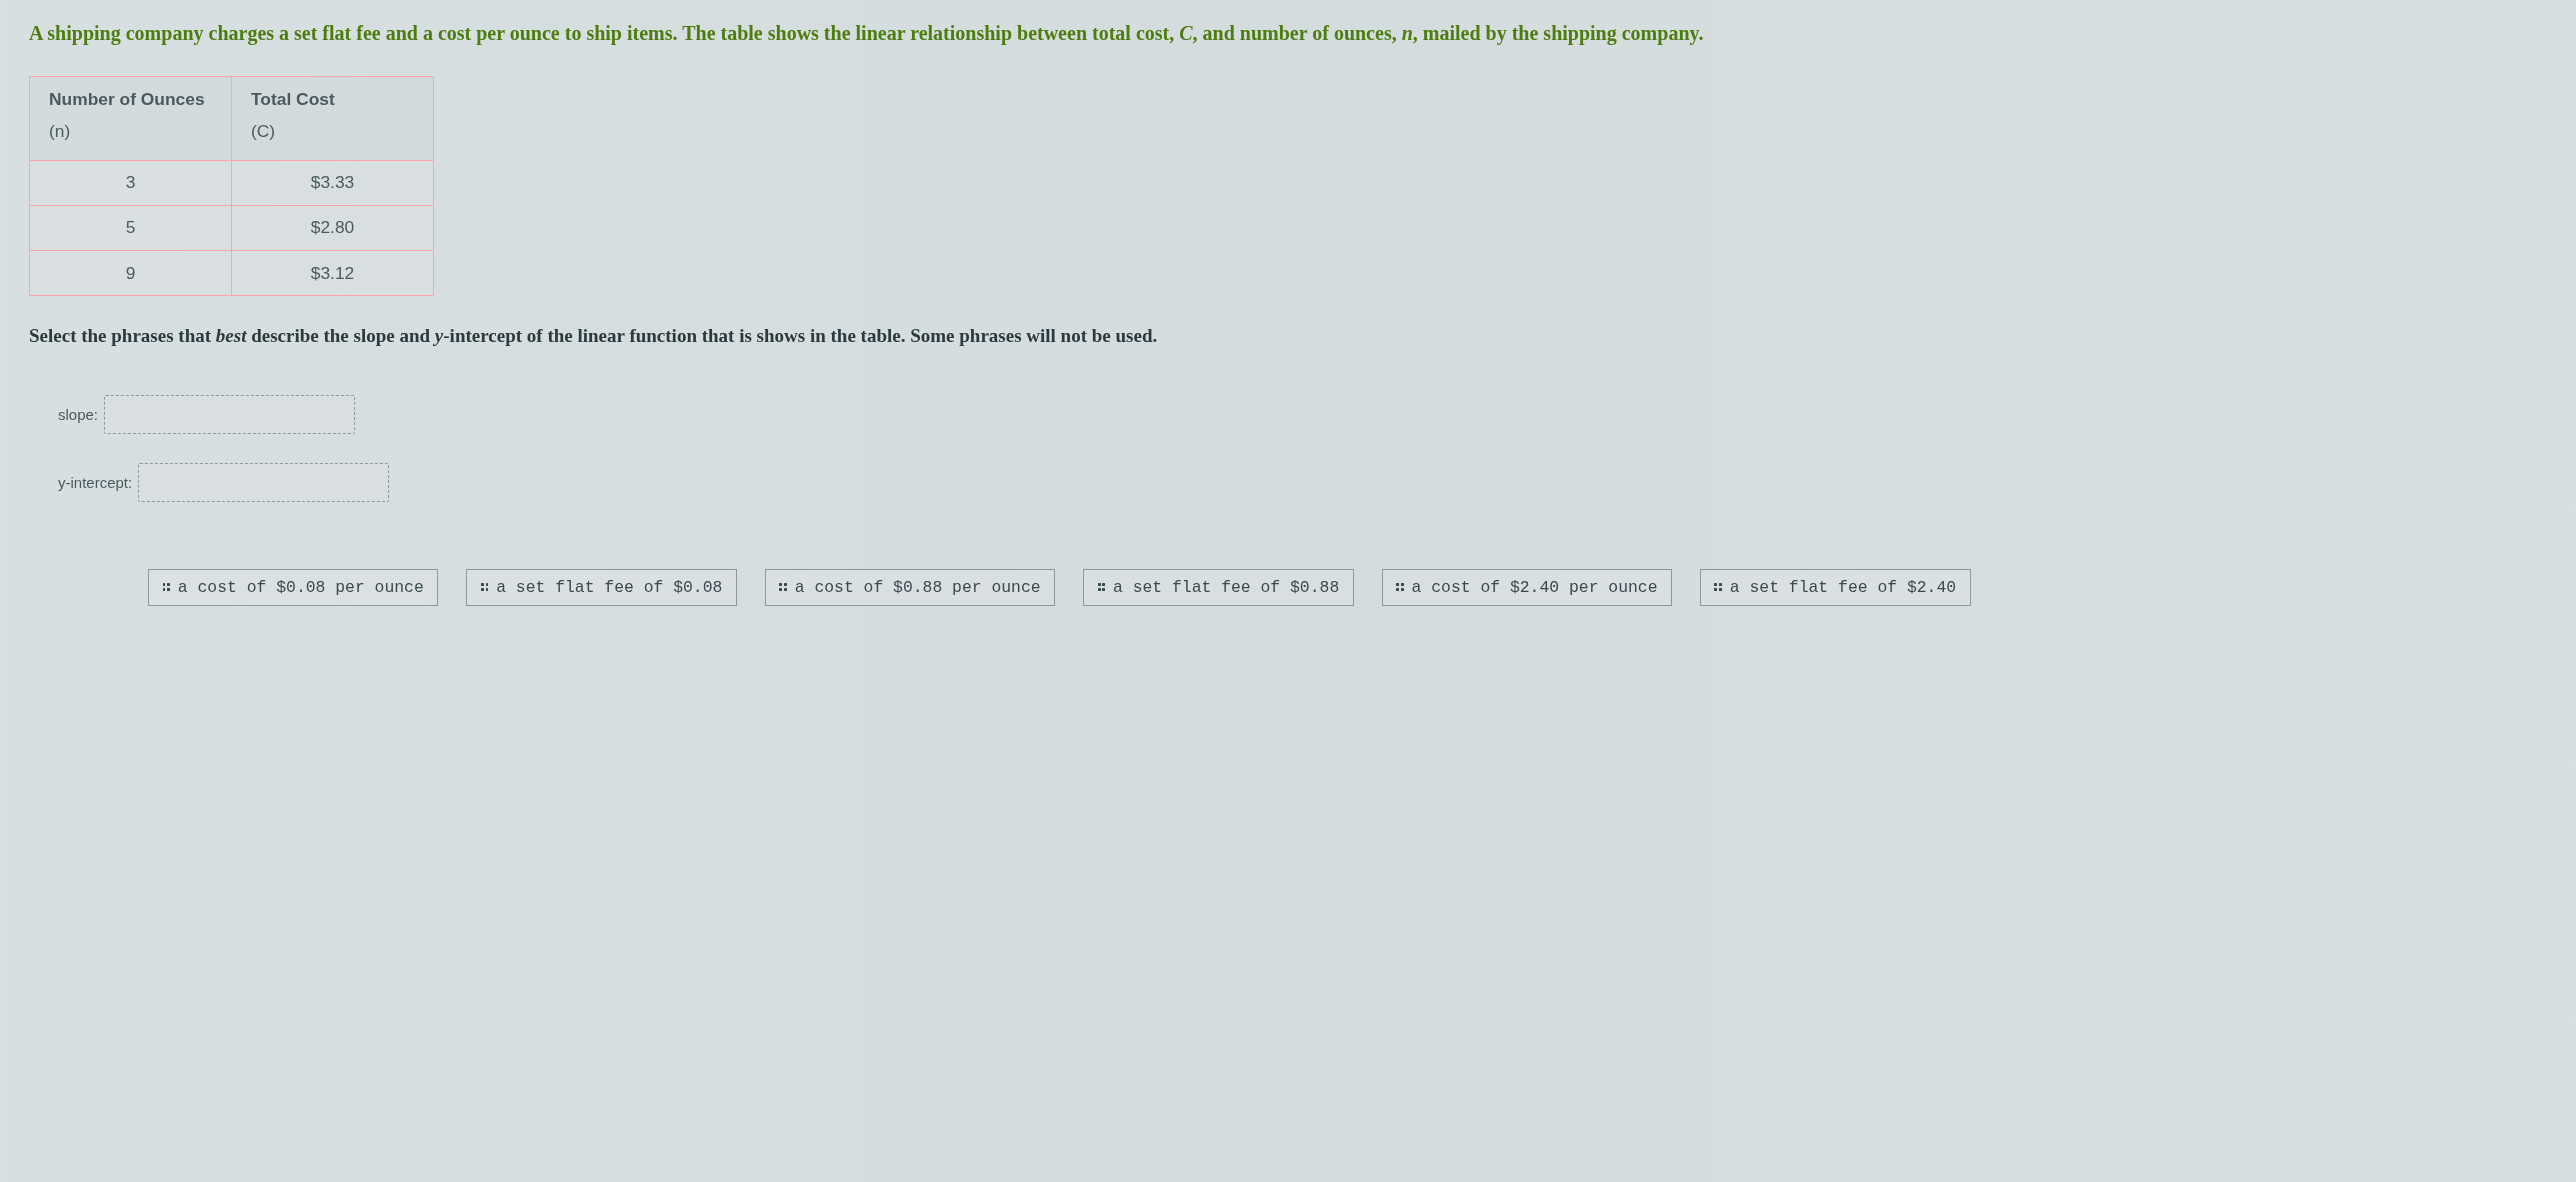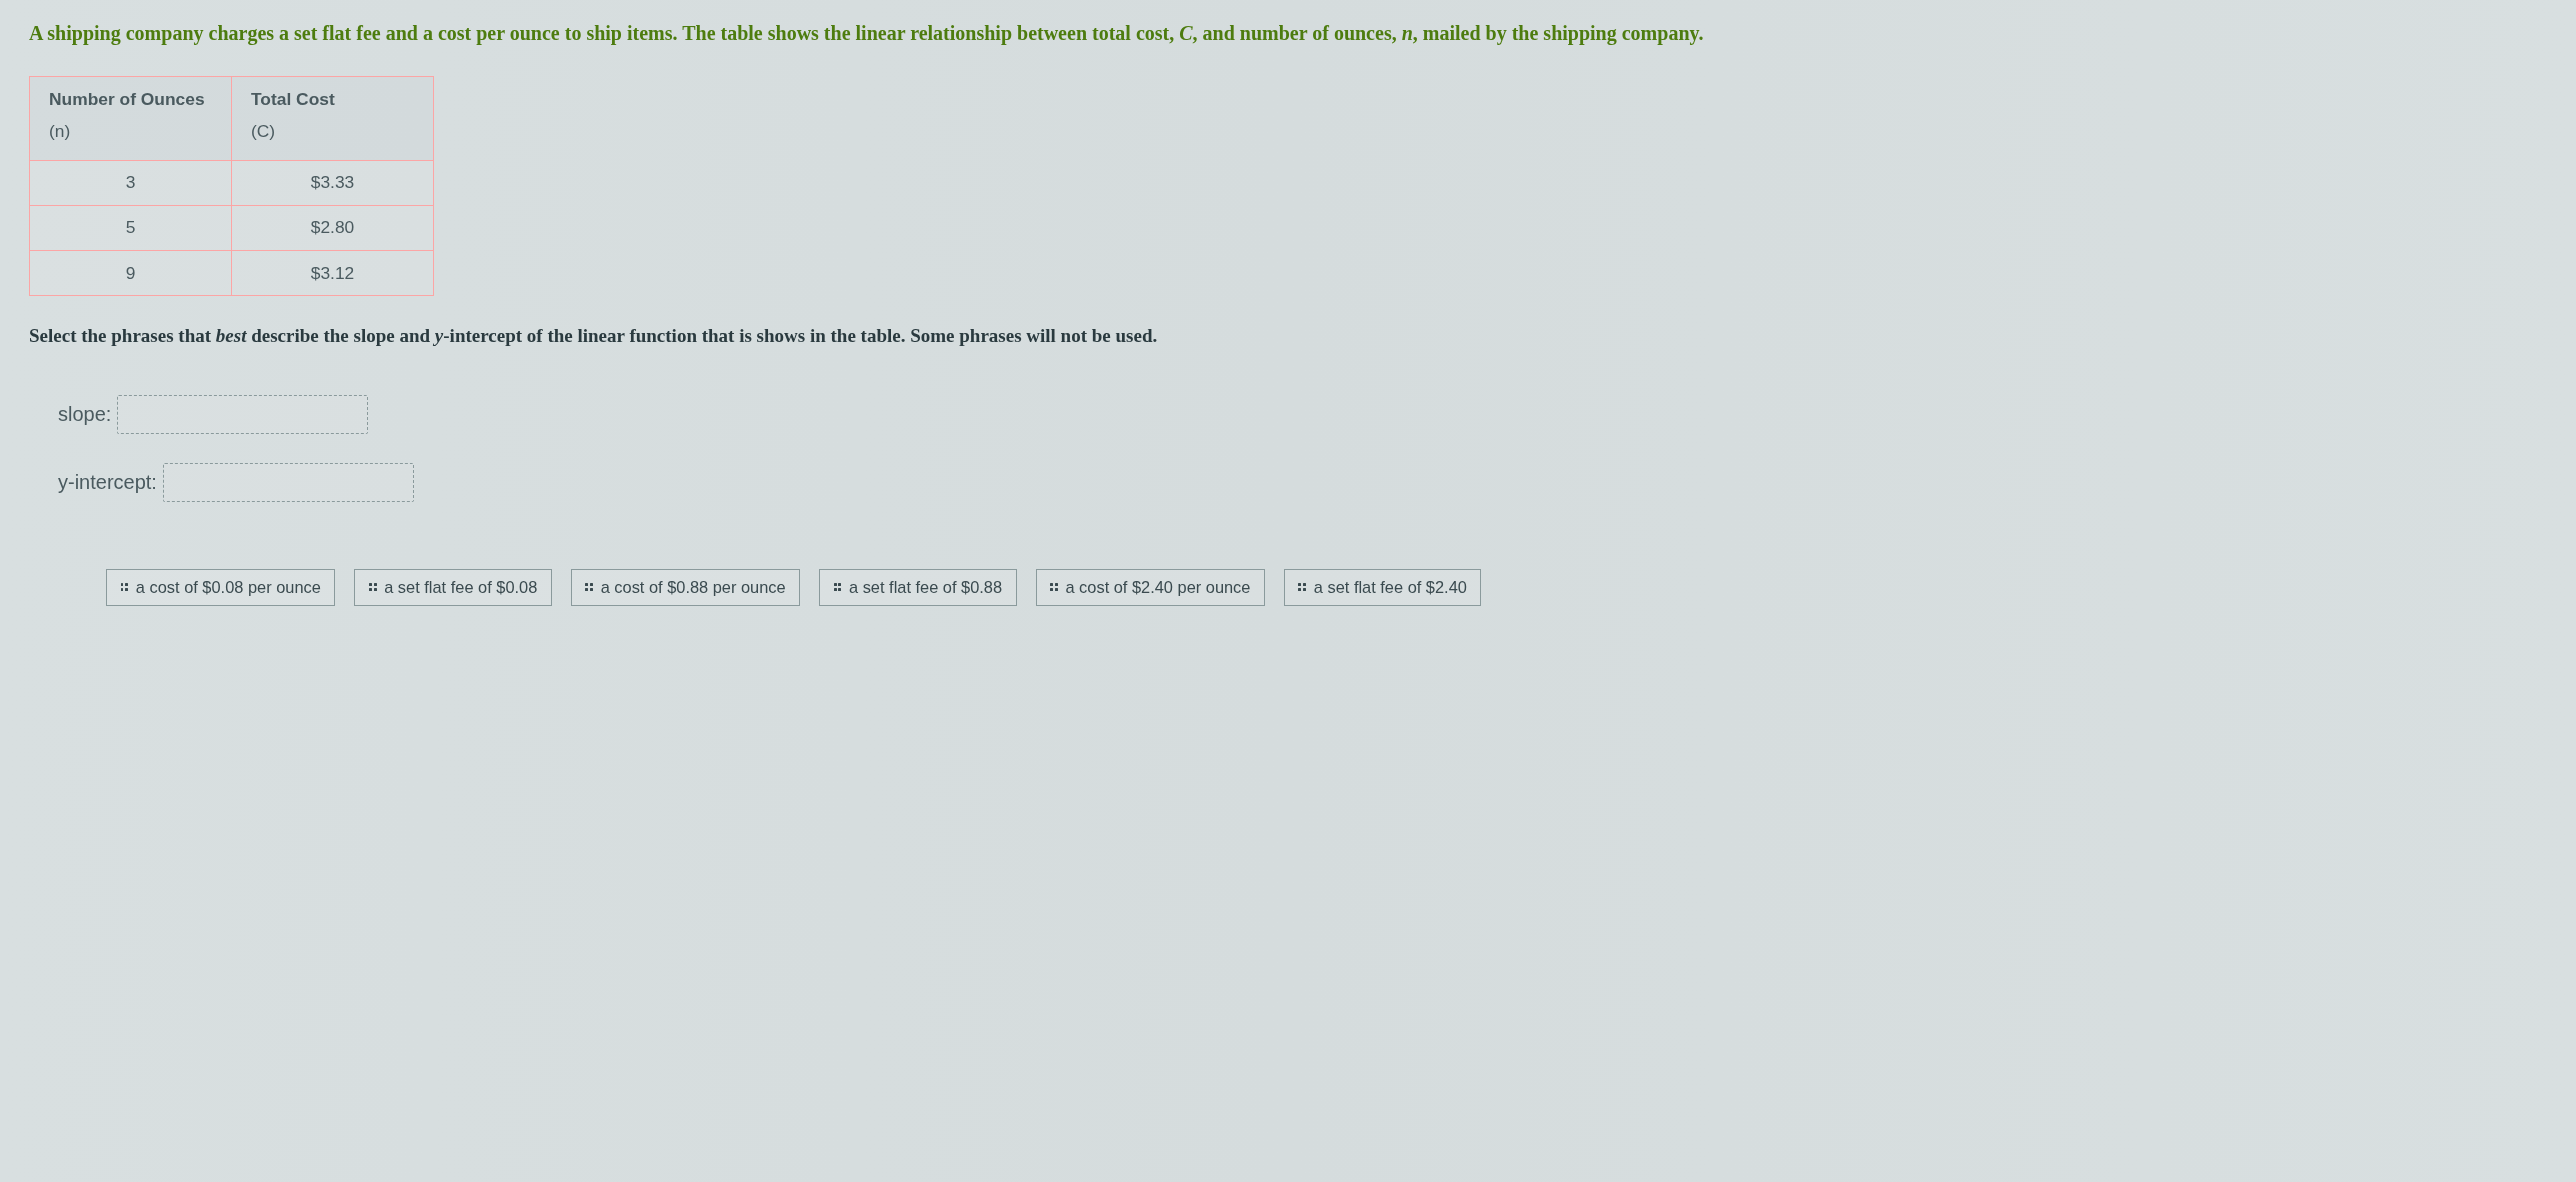--- a/index.html
+++ b/index.html
@@ -54,39 +54,39 @@
     color: #2a3a3f;
     margin-bottom: 48px;
   }
   .instruction .italic { font-style: italic; font-family: Liberation Serif, serif; }
   .answer-row {
     display: flex;
     align-items: center;
     margin-bottom: 29px;
     margin-left: 29px;
     font-family: -apple-system, BlinkMacSystemFont, 'Segoe UI', Arial, sans-serif;
-    font-size: 20px;
+    font-size: 15px;
     color: #4a5a5f;
   }
   .drop-zone {
     display: inline-block;
     width: 251px;
     height: 39px;
     border: 1.9px dashed #8a9a9c;
     border-radius: 1.9px;
     margin-left: 5.8px;
     background: rgba(255,255,255,0.05);
   }
   .options-row {
     display: flex;
-    gap: 19px;
+    gap: 28px;
     margin-top: 67px;
-    margin-left: 77px;
+    margin-left: 119px;
     flex-wrap: wrap;
-    font-family: Liberation Sans, sans-serif;
+    font-family: Liberation Mono, monospace;
   }
   .option-tile {
     border: 1px solid #8a9a9c;
     padding: 7.7px 13.5px;
     font-size: 16.4px;
     color: #3a4a4f;
     background: rgba(255,255,255,0.1);
     display: flex;
     align-items: center;
     gap: 7.7px;

